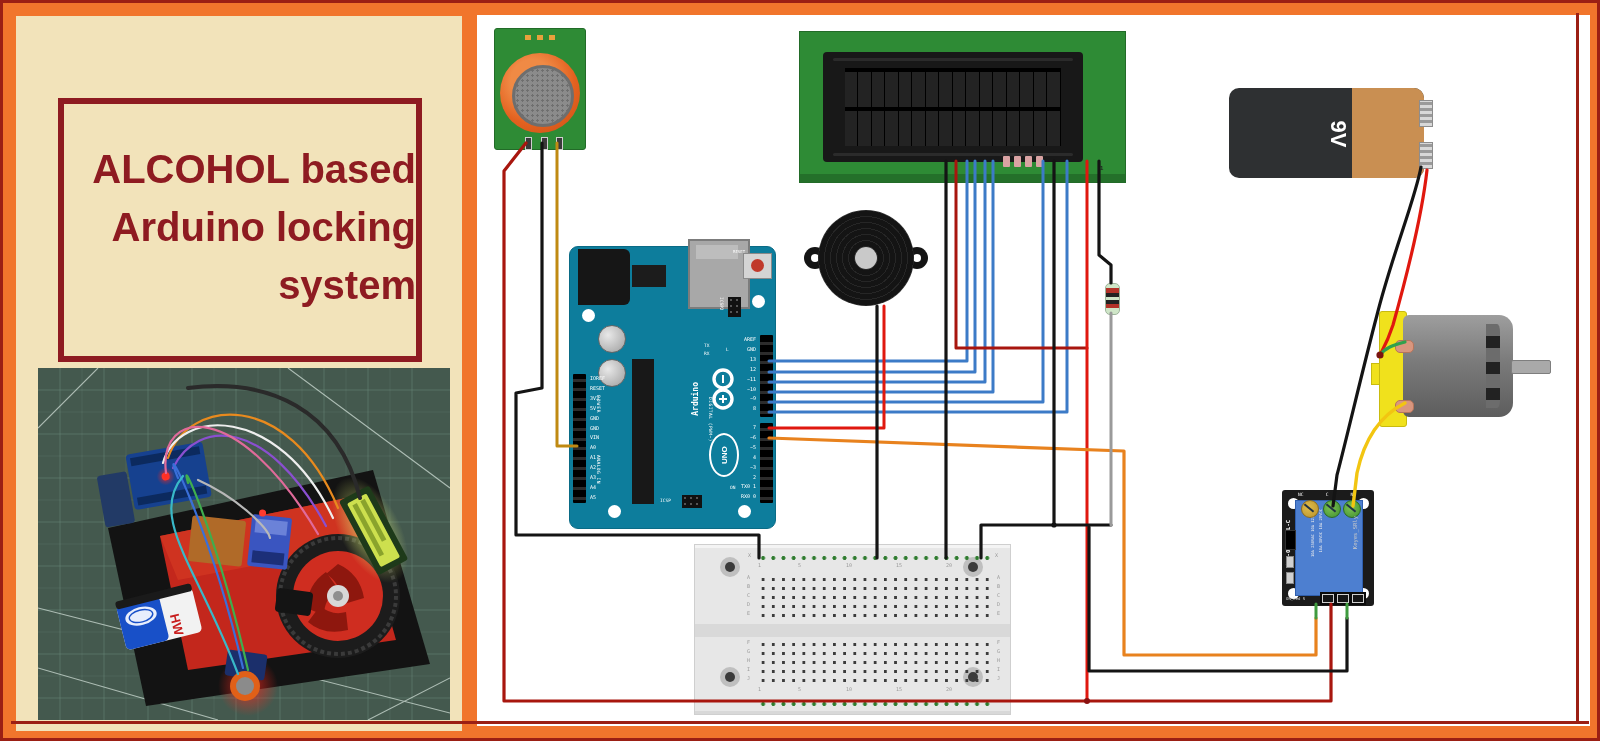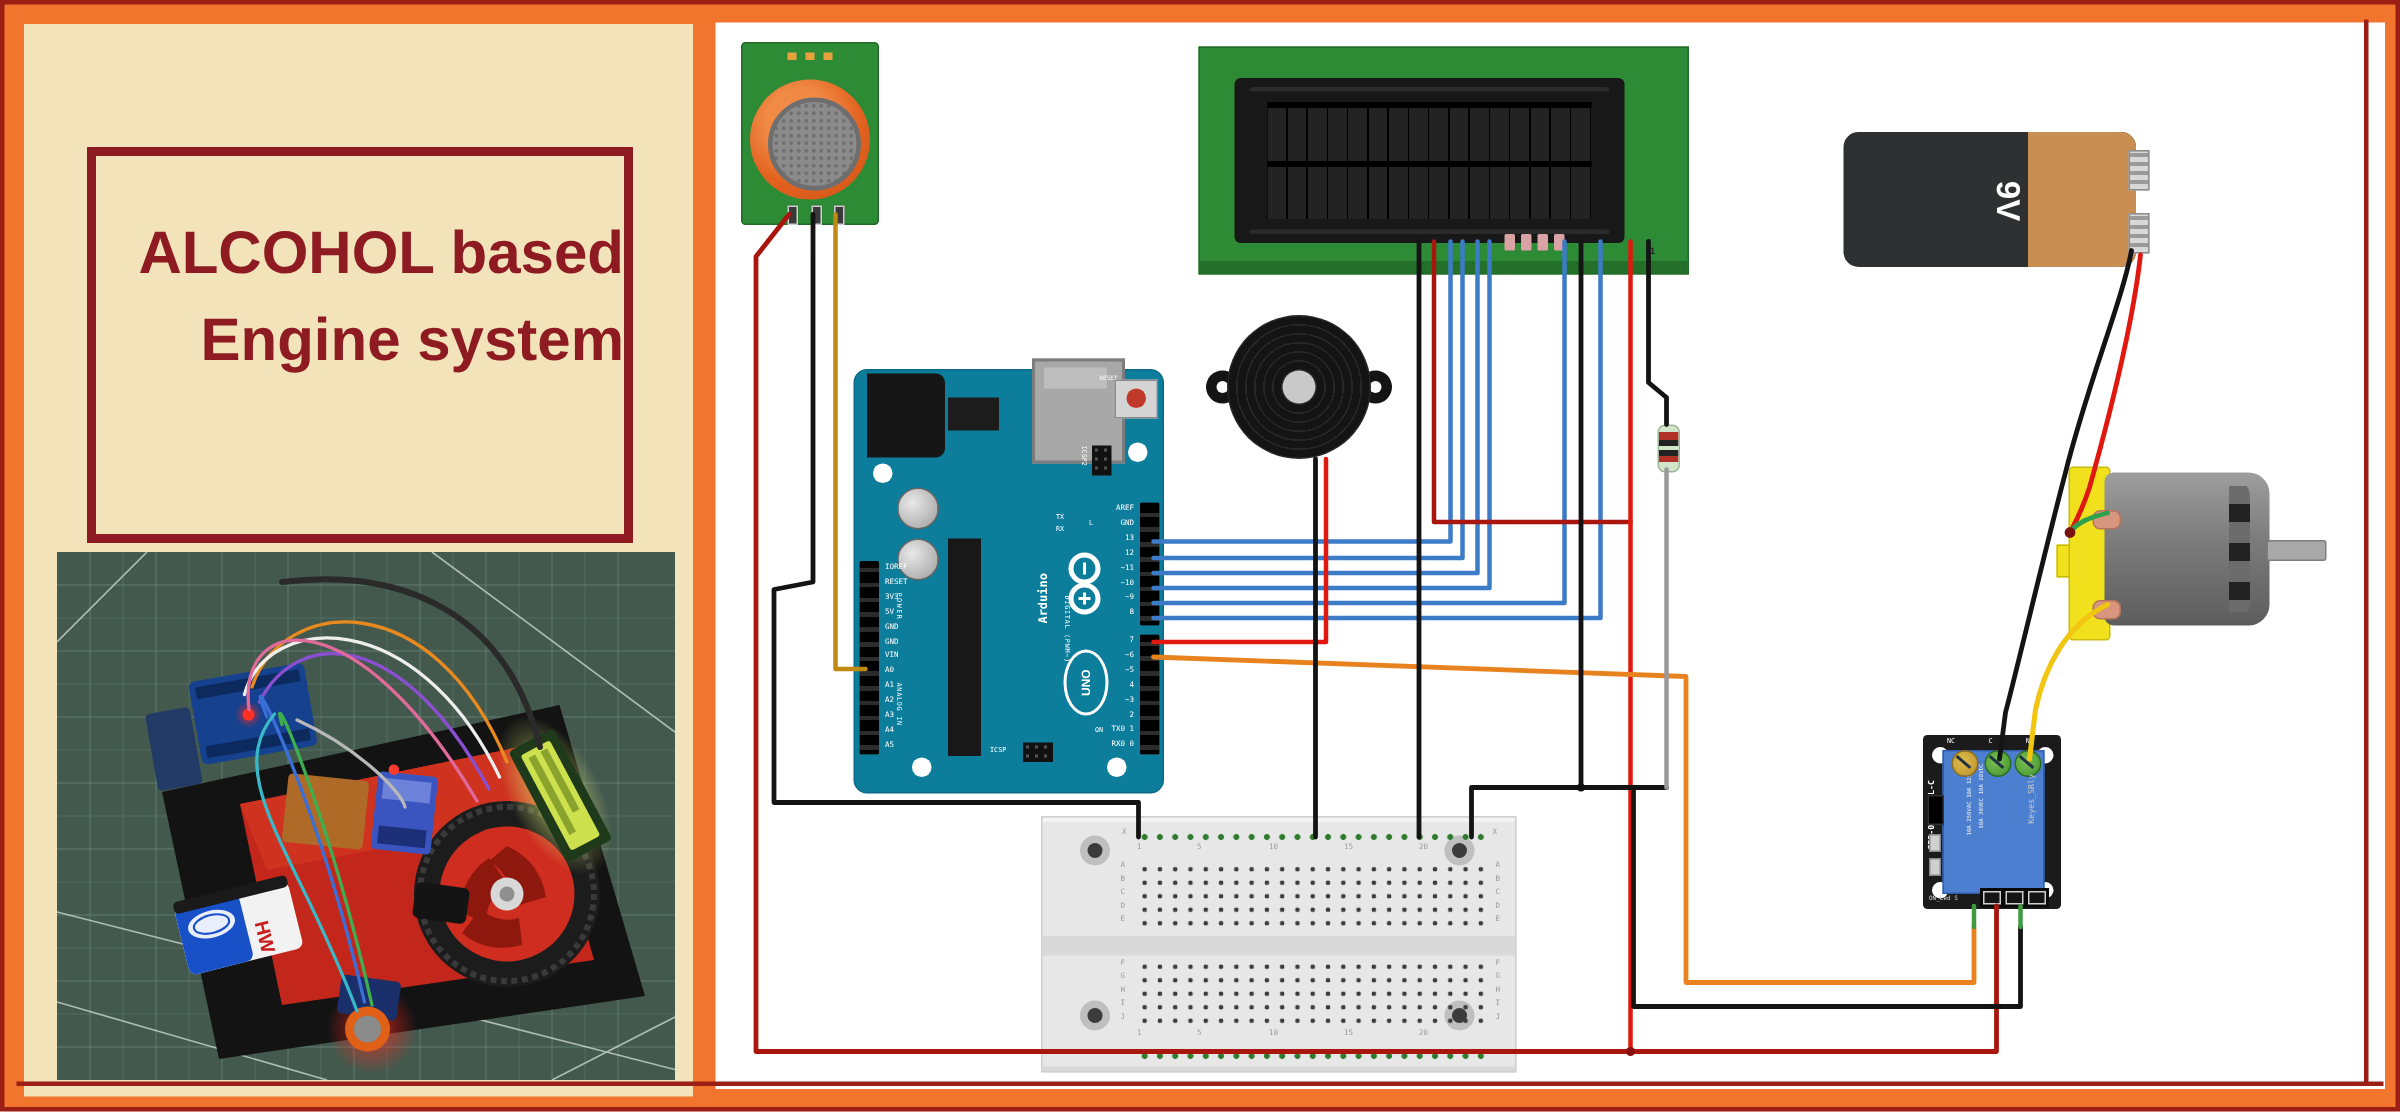--- a/index.html
+++ b/index.html
@@ -147,21 +147,22 @@
 </style>
 </head>
 <body>
 
 <div id="frame">
 
   <div id="left-panel">
     <div id="title-box">
       <div id="title-text">
         <span>ALCOHOL based</span>
-        <span>Engine system</span>
+        <span>Arduino locking</span>
+        <span>system</span>
       </div>
     </div>
 
     <svg id="photo" viewBox="0 0 412 352">
       <defs>
         <radialGradient id="glowRed" cx="50%" cy="50%" r="50%">
           <stop offset="0%" stop-color="rgba(255,40,30,0.75)"></stop>
           <stop offset="100%" stop-color="rgba(255,40,30,0)"></stop>
         </radialGradient>
         <radialGradient id="glowLcd" cx="50%" cy="50%" r="50%">

